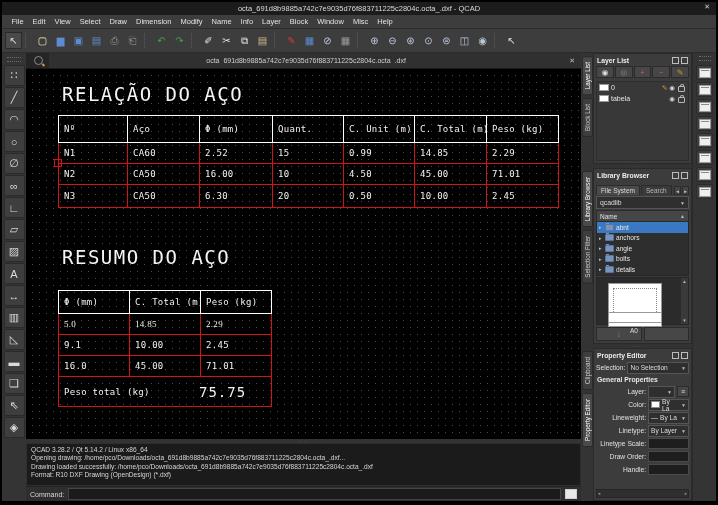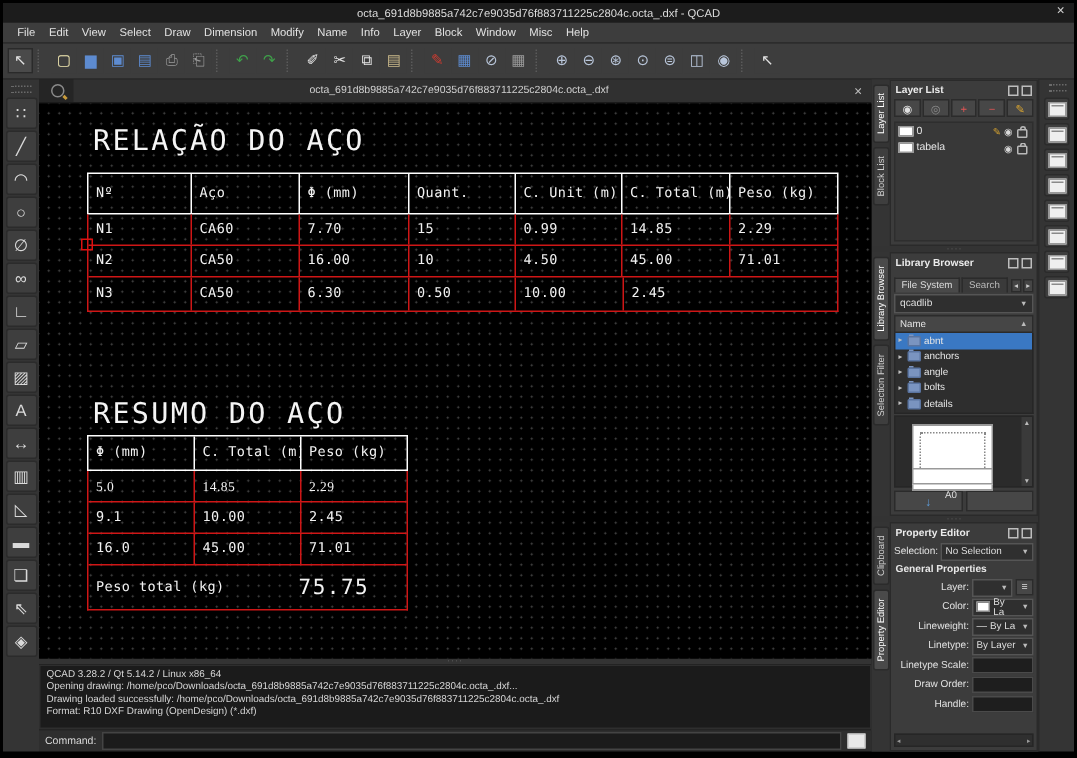--- a/index.html
+++ b/index.html
@@ -232,48 +232,49 @@
             <div class="cell c2">Φ (mm)</div>
             <div class="cell c3">Quant.</div>
             <div class="cell c4">C. Unit (m)</div>
             <div class="cell c5">C. Total (m)</div>
             <div class="cell">Peso (kg)</div>
           </div>
           <div class="tbody">
             <div class="trow" style="height:21px;">
               <div class="cell c0">N1</div>
               <div class="cell c1">CA60</div>
-              <div class="cell c2">7.70</div>
+              <div class="cell c2">2.52</div>
               <div class="cell c3">15</div>
               <div class="cell c4">0.99</div>
               <div class="cell c5">14.85</div>
               <div class="cell">2.29</div>
             </div>
             <div class="trow" style="height:21px;">
               <div class="cell c0">N2</div>
               <div class="cell c1">CA50</div>
               <div class="cell c2">16.00</div>
               <div class="cell c3">10</div>
               <div class="cell c4">4.50</div>
               <div class="cell c5">45.00</div>
               <div class="cell">71.01</div>
             </div>
             <div class="trow" style="height:22px;">
               <div class="cell c0">N3</div>
               <div class="cell c1">CA50</div>
               <div class="cell c2">6.30</div>
+              <div class="cell c3">20</div>
               <div class="cell c4">0.50</div>
               <div class="cell c5">10.00</div>
               <div class="cell">2.45</div>
             </div>
           </div>
         </div>
         <span class="marker" style="left:28px;top:90px;"></span>
 
-        <div class="cadtitle cad" style="left:36px;top:196px;">RESUMO DO AÇO</div>
+        <div class="cadtitle cad" style="left:36px;top:177px;">RESUMO DO AÇO</div>
         <div class="ctable cad" style="left:32px;top:221px;width:214px;">
           <div class="thead" style="height:24px;">
             <div class="cell r0">Φ (mm)</div>
             <div class="cell r1">C. Total (m)</div>
             <div class="cell">Peso (kg)</div>
           </div>
           <div class="tbody">
             <div class="trow" style="height:21px;font-family:Liberation Serif, serif;">
               <div class="cell r0">5.0</div>
               <div class="cell r1">14.85</div>

